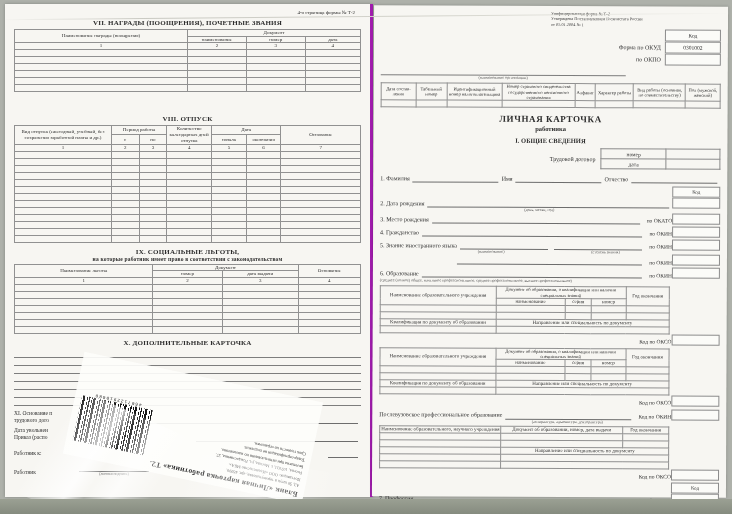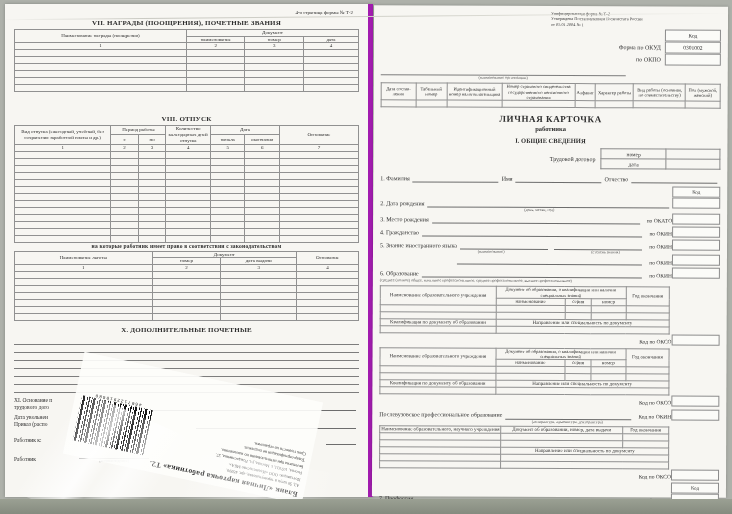--- a/index.html
+++ b/index.html
@@ -2,21 +2,21 @@
 <html><head>
 <meta charset="utf-8">
 <style>
   html,body{margin:0;padding:0;}
   body{font-family:"Liberation Serif","DejaVu Serif",serif;color:#2e2e2e;}
   .stage{position:relative;width:732px;height:514px;background:#aeb1aa;overflow:hidden;}
   .stage::after{content:"";position:absolute;left:0;right:0;bottom:0;height:15px;
     background:linear-gradient(#9ba093,#858b7f);}
   .page{position:absolute;background:#f7f6f2;box-shadow:0 0 3px rgba(0,0,0,.25);}
   .page-left{left:5px;top:4px;width:368px;height:493px;padding:6px 9px;box-sizing:border-box;
-    border-right:5px solid #a21caf;}
+    border-right:3px solid #a21caf;}
   .page-right{left:373px;top:6px;width:354px;height:491px;padding:5px 7px;box-sizing:border-box;
     transform:rotate(.25deg);}
   .crease{position:absolute;left:0;top:16px;width:732px;height:1px;
     background:linear-gradient(90deg,transparent,#c9c9c2 20%,#d4d4cc 60%,transparent);transform:rotate(-.5deg);}
   
   .tiny{font-size:4px;color:#555;line-height:1.1;}
   .small{font-size:5px;line-height:1.15;}
   .sec{font-size:7px;font-weight:bold;text-align:center;letter-spacing:.2px;}
   .right-al{text-align:right;}
   
@@ -289,20 +289,21 @@
             <td></td>
             <td></td>
             <td></td>
             <td></td>
             <td></td>
             <td></td>
       </tr>
     </tbody>
       </table>
 
+    <div class="sec" style="margin-top:5px;">IX. СОЦИАЛЬНЫЕ ЛЬГОТЫ,</div>
     <div class="sec" style="font-size:5.5px;">на которые работник имеет право в соответствии с законодательством</div>
     <table class="t" style="margin-top:2px;">
       <colgroup>
           <col style="width:40%">
           <col style="width:20%">
           <col style="width:22%">
           <col style="width:18%">
         </colgroup>
       <tbody>
           <tr class="hd">
@@ -358,21 +359,21 @@
       </tr>
           <tr>
         <td></td>
             <td></td>
             <td></td>
             <td></td>
       </tr>
     </tbody>
       </table>
 
-    <div class="sec" style="margin-top:5px;">X. ДОПОЛНИТЕЛЬНЫЕ ПОЧЕТНЫЕ</div>
+    <div class="sec" style="margin-top:5px;">X. ДОПОЛНИТЕЛЬНЫЕ КАРТОЧКА</div>
     <div style="margin-top:3px;">
       <div class="rule"></div>
         <div class="rule"></div>
         <div class="rule"></div>
         <div class="rule"></div>
         <div class="rule"></div>
         <div class="rule"></div>
         <div class="rule"></div>
     </div>
 

